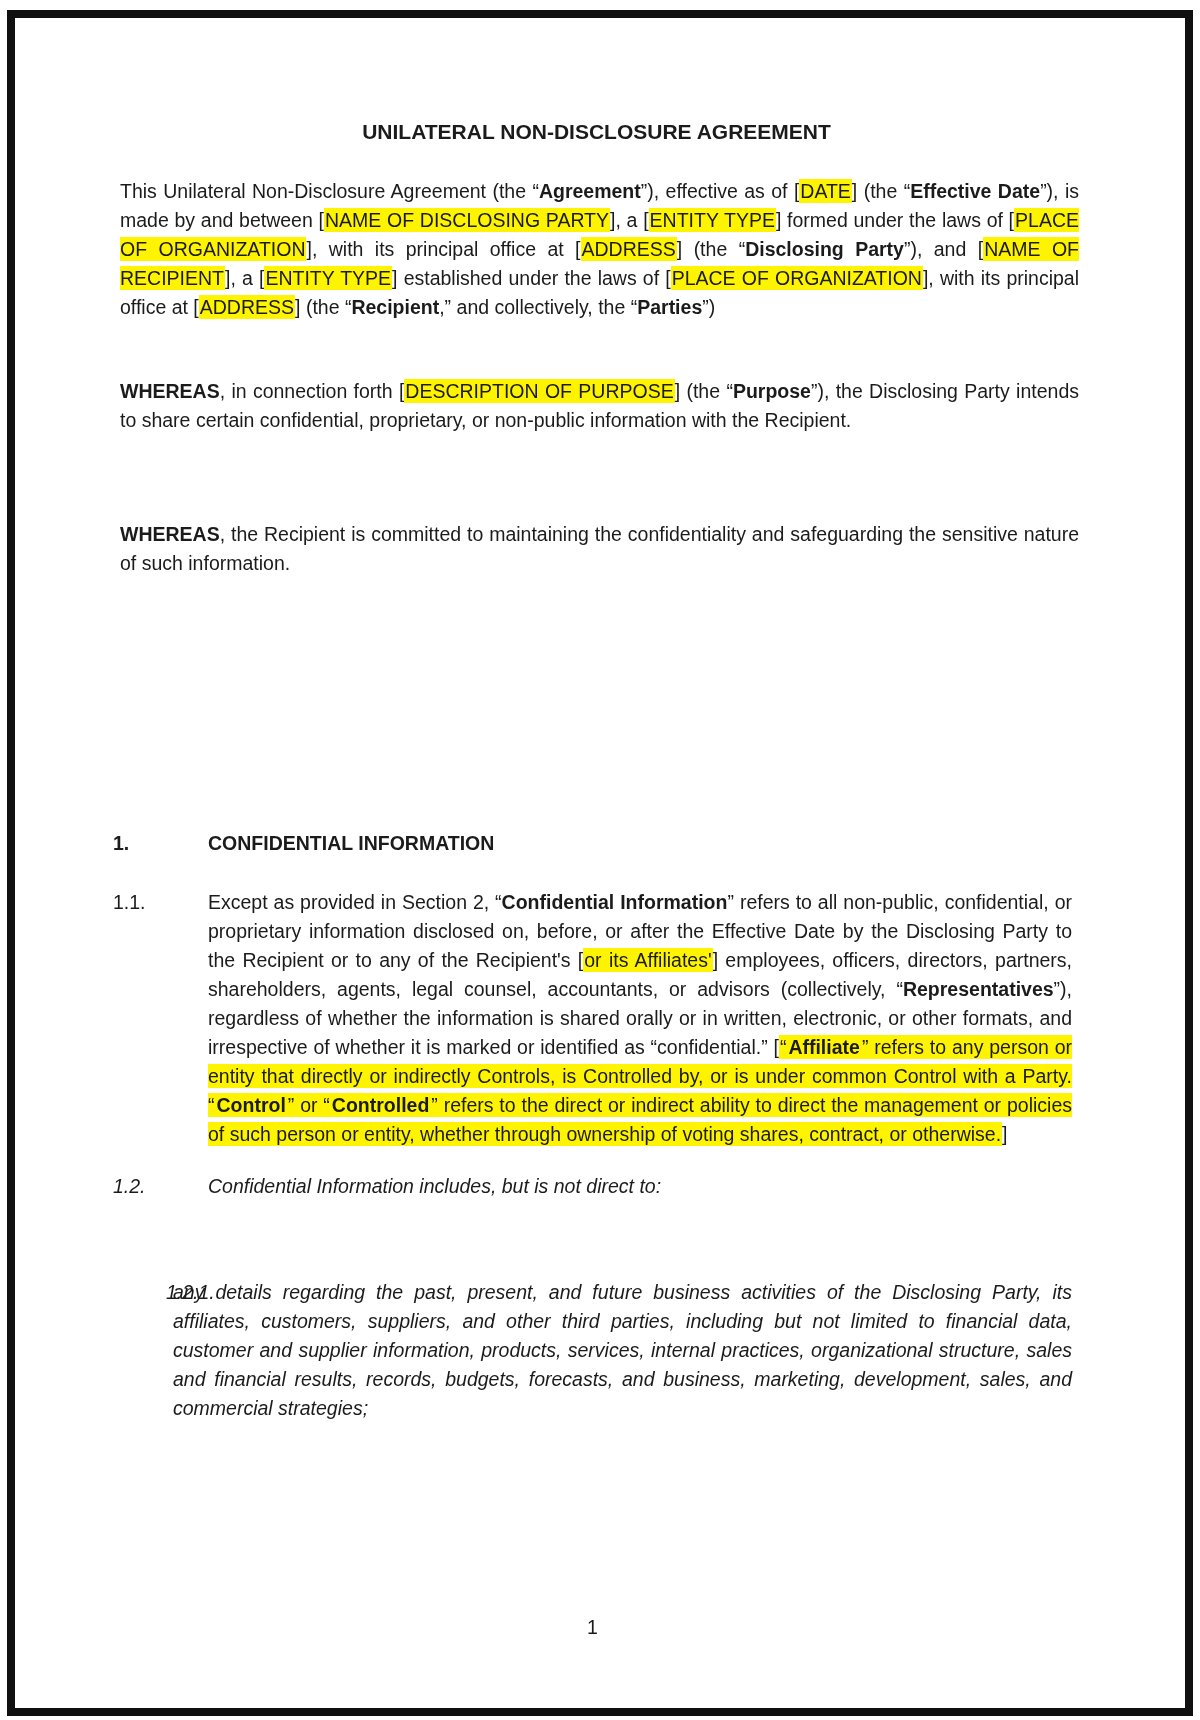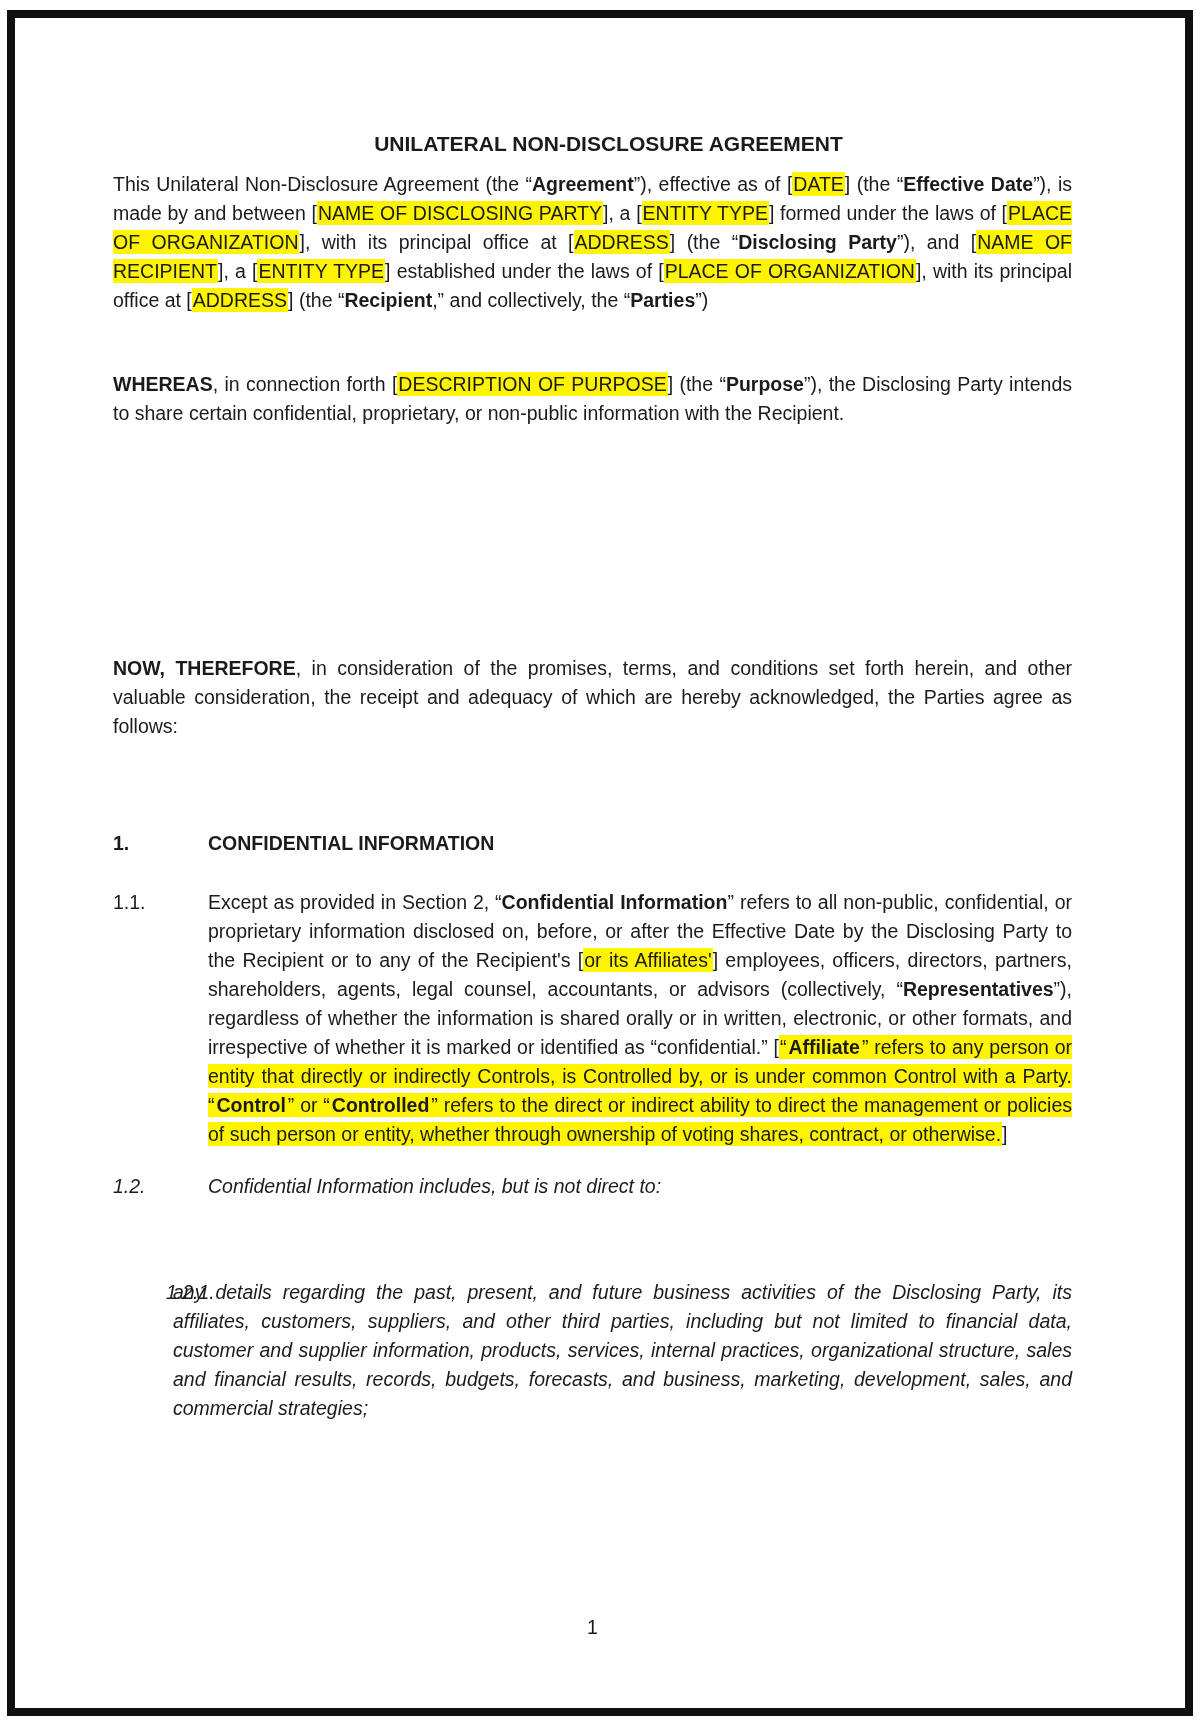--- a/index.html
+++ b/index.html
@@ -30,31 +30,31 @@
     left: 113px;
     top: 0;
     width: 959px;
     height: 1720px;
   }
   .title {
     position: absolute;
     top: 113px;
     left: 0;
     width: 100%;
-    margin: 16px;
+    margin: 4px;
     text-align: center;
     font-size: 21px;
     line-height: 29px;
     font-weight: bold;
   }
   .para {
     position: absolute;
     left: 0;
     width: 100%;
-    margin: 0;
+    margin: 7px;
     font-size: 19.5px;
     line-height: 29px;
     text-align: justify;
   }
   #p-intro { top: 170px; }
   #p-w1    { top: 370px; }
   #p-w2    { top: 513px; }
   #p-nt    { top: 654px; }
 
   .item {
@@ -100,22 +100,22 @@
 <div class="frame"></div>
 
 <div class="content">
 
   <h1 class="title">UNILATERAL NON-DISCLOSURE AGREEMENT</h1>
 
   <p class="para" id="p-intro"><span>This Unilateral Non-Disclosure Agreement (the “</span><span class="b">Agreement</span><span>”), effective as of [</span><span class="hl">DATE</span><span>] (the “</span><span class="b">Effective Date</span><span>”), is made by and between [</span><span class="hl">NAME OF DISCLOSING PARTY</span><span>], a [</span><span class="hl">ENTITY TYPE</span><span>] formed under the laws of [</span><span class="hl">PLACE OF ORGANIZATION</span><span>], with its principal office at [</span><span class="hl">ADDRESS</span><span>] (the “</span><span class="b">Disclosing Party</span><span>”), and [</span><span class="hl">NAME OF RECIPIENT</span><span>], a [</span><span class="hl">ENTITY TYPE</span><span>] established under the laws of [</span><span class="hl">PLACE OF ORGANIZATION</span><span>], with its principal office at [</span><span class="hl">ADDRESS</span><span>] (the “</span><span class="b">Recipient</span><span>,” and collectively, the “</span><span class="b">Parties</span><span>”)</span></p>
 
   <p class="para" id="p-w1"><span class="b">WHEREAS</span><span>, in connection forth [</span><span class="hl">DESCRIPTION OF PURPOSE</span><span>] (the “</span><span class="b">Purpose</span><span>”), the Disclosing Party intends to share certain confidential, proprietary, or non-public information with the Recipient.</span></p>
 
+  <p class="para" id="p-w2"><span class="b">WHEREAS</span><span>, the Recipient is committed to maintaining the confidentiality and safeguarding the sensitive nature of such information.</span></p>
 
-  <p class="para" id="p-nt"><span class="b">NOW, THEREFORE</span><span>, in consideration of the promises, terms, and conditions set forth herein, and other valuable consideration, the receipt and adequacy of which are hereby acknowledged, the Parties agree as follows:</span></p>
 
   <div class="item l1 heading" id="sec1">
     <span class="num">1.</span>
     <div class="body">CONFIDENTIAL INFORMATION</div>
   </div>
 
   <div class="item l1" id="i11">
     <span class="num">1.1.</span>
     <div class="body"><span>Except as provided in Section 2, “</span><span class="b">Confidential Information</span><span>” refers to all non-public, confidential, or proprietary information disclosed on, before, or after the Effective Date by the Disclosing Party to the Recipient or to any of the Recipient's [</span><span class="hl">or its Affiliates'</span><span>] employees, officers, directors, partners, shareholders, agents, legal counsel, accountants, or advisors (collectively, “</span><span class="b">Representatives</span><span>”), regardless of whether the information is shared orally or in written, electronic, or other formats, and irrespective of whether it is marked or identified as “confidential.” [</span><span class="hl">“</span><span class="b hl">Affiliate</span><span class="hl">” refers to any person or entity that directly or indirectly Controls, is Controlled by, or is under common Control with a Party. “</span><span class="b hl">Control</span><span class="hl">” or “</span><span class="b hl">Controlled</span><span class="hl">” refers to the direct or indirect ability to direct the management or policies of such person or entity, whether through ownership of voting shares, contract, or otherwise.</span><span>]</span></div>
   </div>

